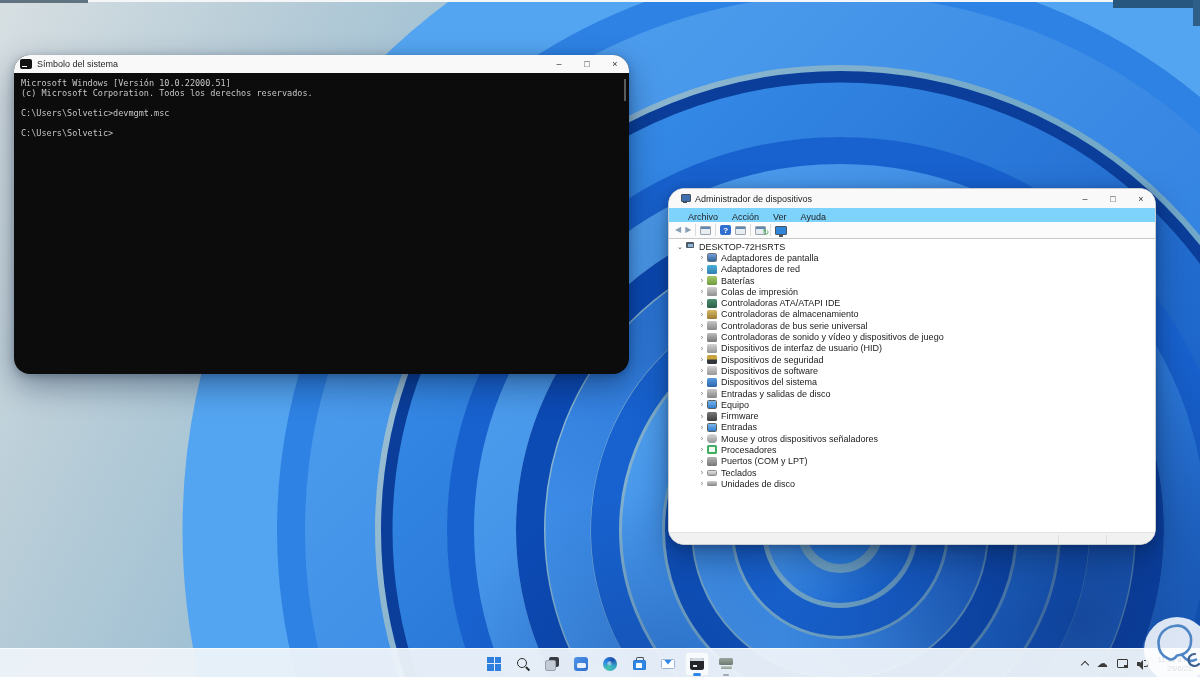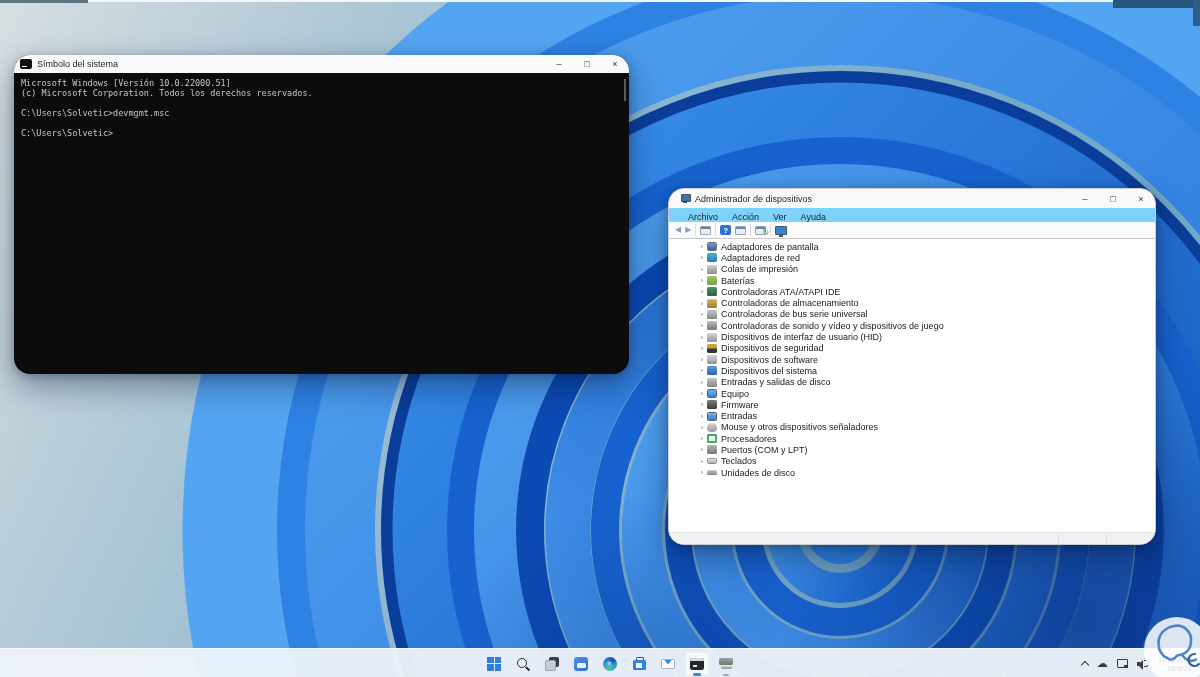--- a/index.html
+++ b/index.html
@@ -274,43 +274,48 @@
       <span class="mmc-win"></span>
       <span class="tb-sep"></span>
       <span class="mmc-win mmc-scan">
         <span class="refresh">↻</span>
       </span>
       <span class="tb-sep"></span>
       <span class="mmc-monitor"></span>
     </div>
 
     <div class="tree">
+      <div class="tree-row root">
+        <span class="chev down">⌄</span>
+        <span class="root-ic"></span>
+        <span>DESKTOP-72HSRTS</span>
+      </div>
       <div>
   <div class="tree-row child">
     <span class="chev">›</span>
     <span class="ti" data-icon="display-adapter"></span>
     <span>Adaptadores de pantalla</span>
   </div>
 
   <div class="tree-row child">
     <span class="chev">›</span>
     <span class="ti" data-icon="network-adapter"></span>
     <span>Adaptadores de red</span>
   </div>
 
   <div class="tree-row child">
     <span class="chev">›</span>
+    <span class="ti" data-icon="battery"></span>
+    <span>Baterías</span>
+  </div>
+
+  <div class="tree-row child">
+    <span class="chev">›</span>
     <span class="ti" data-icon="printer"></span>
     <span>Colas de impresión</span>
-  </div>
-
-  <div class="tree-row child">
-    <span class="chev">›</span>
-    <span class="ti" data-icon="battery"></span>
-    <span>Baterías</span>
   </div>
 
   <div class="tree-row child">
     <span class="chev">›</span>
     <span class="ti" data-icon="ata-controller"></span>
     <span>Controladoras ATA/ATAPI IDE</span>
   </div>
 
   <div class="tree-row child">
     <span class="chev">›</span>

